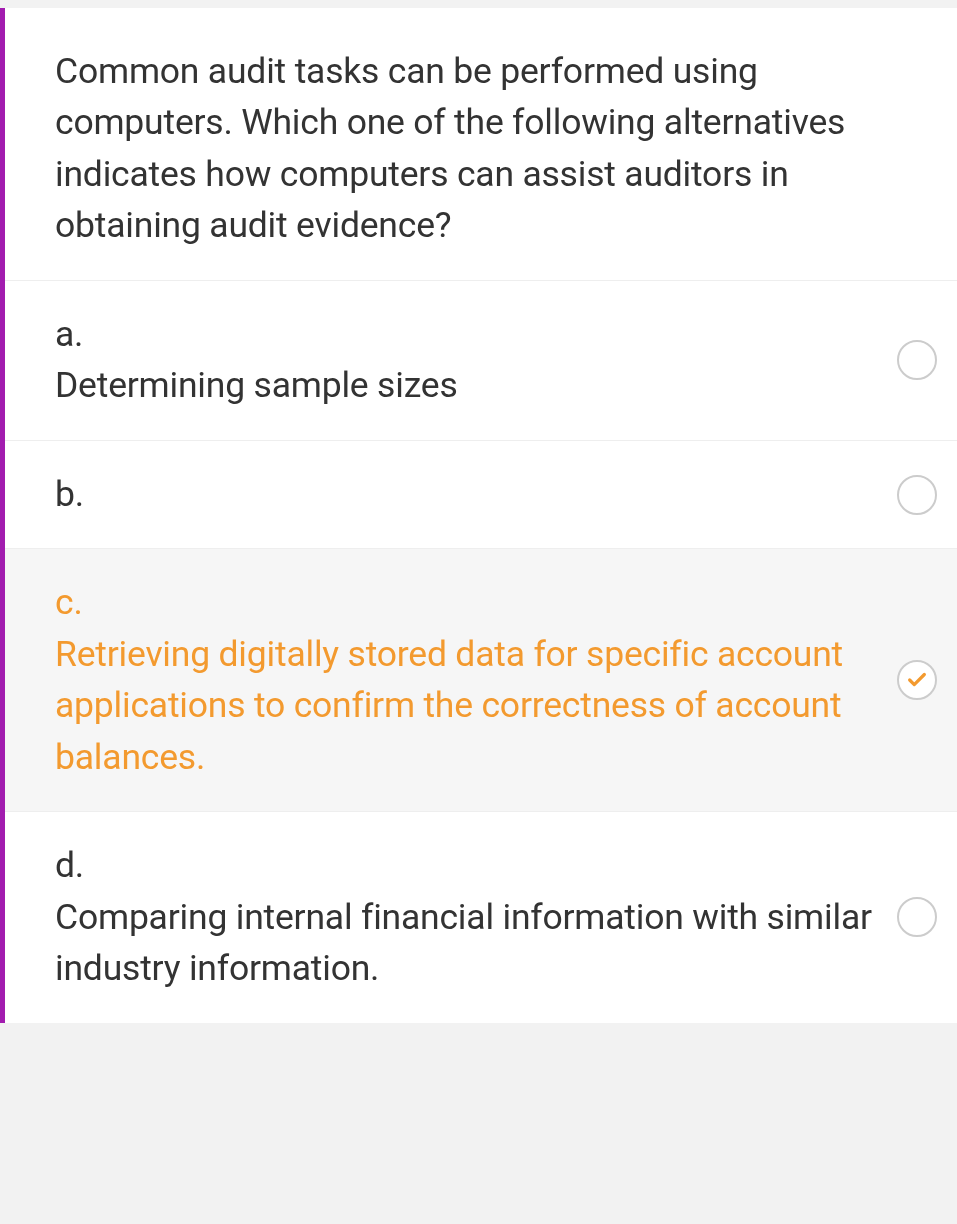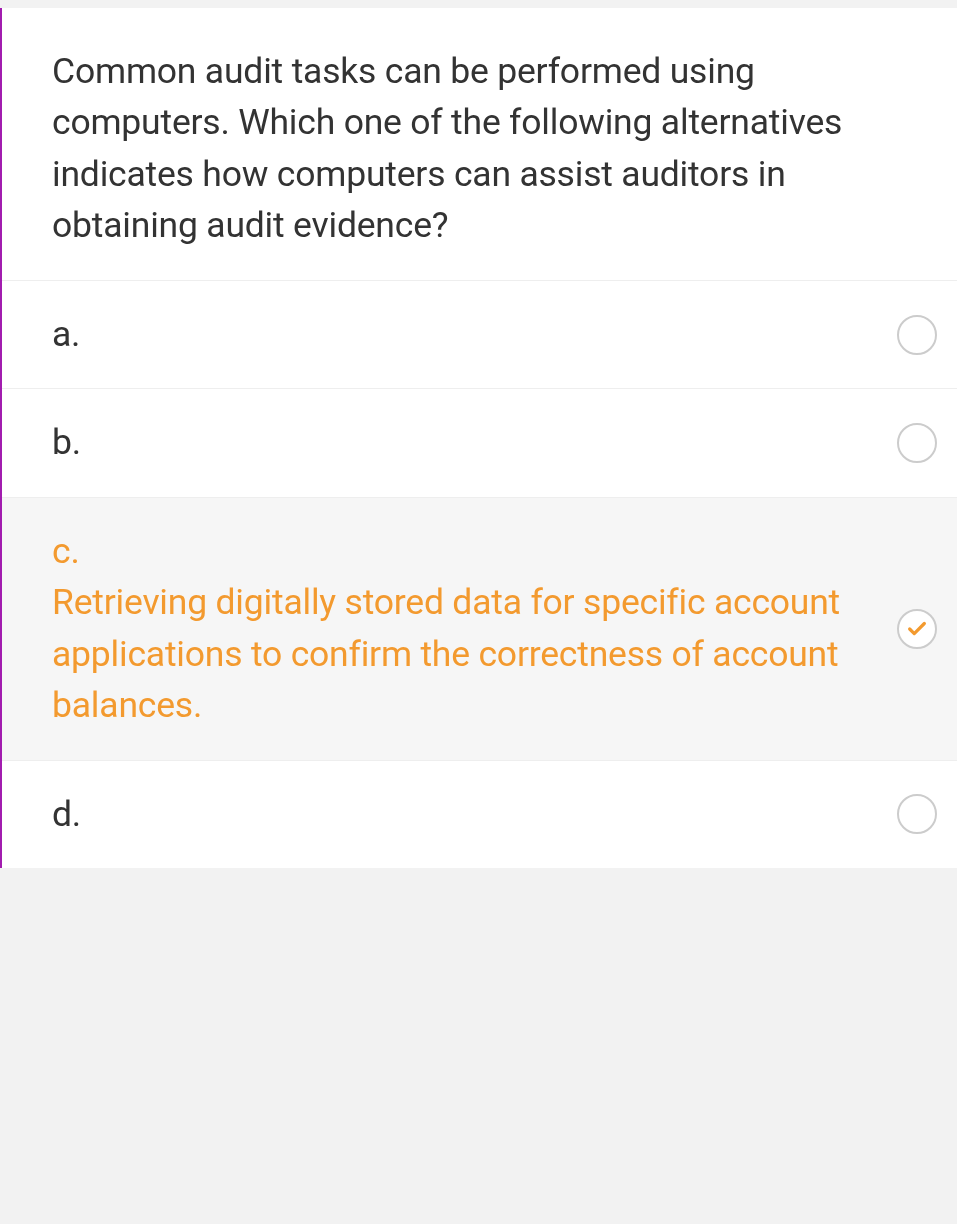--- a/index.html
+++ b/index.html
@@ -4,21 +4,21 @@
   <style>
     * { margin: 0; padding: 0; box-sizing: border-box; }
     body {
       font-family: -apple-system, BlinkMacSystemFont, "Segoe UI", Roboto, Helvetica, Arial, sans-serif;
       background: #f2f2f2;
       width: 957px;
       height: 1224px;
     }
     .container {
       background: #ffffff;
-      border-left: 2px solid #a21caf;
+      border-left: 5px solid #a21caf;
       margin-top: 8px;
     }
     .question {
       padding: 38px 40px 28px 50px;
       font-size: 35.5px;
       line-height: 1.45;
       color: #333333;
       letter-spacing: -0.2px;
     }
     .options { }
@@ -73,20 +73,21 @@
 </head>
 <body>
 
 <div class="container">
   <div class="question">Common audit tasks can be performed using computers. Which one of the following alternatives indicates how computers can assist auditors in obtaining audit evidence?</div>
   <div class="options">
 
     <div class="option">
       <div class="option-text">
         <span class="option-letter">a.</span>
+        <span>Determining sample sizes</span>
       </div>
       <div class="radio"></div>
     </div>
 
     <div class="option">
       <div class="option-text">
         <span class="option-letter">b.</span>
       </div>
       <div class="radio"></div>
     </div>
@@ -99,18 +100,19 @@
       <div class="radio">
         <svg class="check-icon" viewBox="0 0 24 24">
           <path d="M4 12 L9 17 L20 6"></path>
         </svg>
       </div>
     </div>
 
     <div class="option">
       <div class="option-text">
         <span class="option-letter">d.</span>
+        <span>Comparing internal financial information with similar industry information.</span>
       </div>
       <div class="radio"></div>
     </div>
 
   </div>
 </div>
 
 </body></html>

